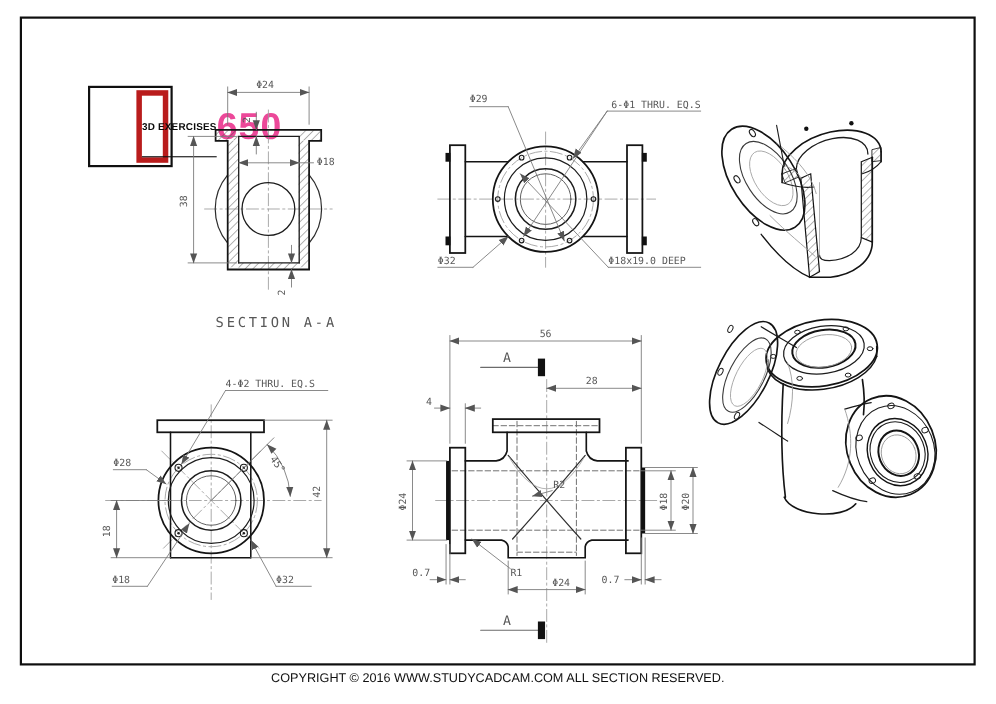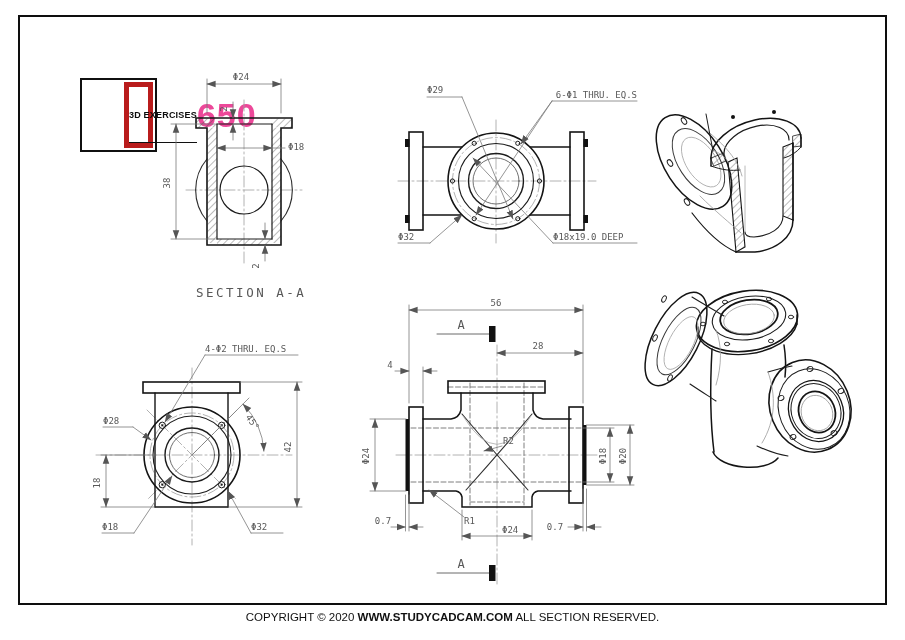--- a/index.html
+++ b/index.html
@@ -7,21 +7,21 @@
         font-family:"Liberation Sans",sans-serif;}
   .frame{position:absolute;left:18px;top:15px;width:865px;height:586px;border:2px solid #0e0e0e;}
   .badge{position:absolute;left:80px;top:78px;width:77px;height:74px;border:2px solid #101010;background:#fff;box-sizing:border-box;}
   .badge-inner{position:absolute;left:2px;top:2px;right:2px;bottom:2px;border:5px solid #b91c1c;display:flex;flex-direction:row;margin-left:40px;}
   .badge-title{flex:0 0 18px;border-bottom:1px solid #101010;display:flex;align-items:center;justify-content:center;
                font-size:9px;font-weight:bold;letter-spacing:.2px;color:#0c0c0c;white-space:nowrap;}
   .badge-number{flex:1;display:flex;align-items:center;justify-content:center;
                 font-size:34px;font-weight:bold;color:#ec4899;letter-spacing:1px;}
   .drawing{position:absolute;left:0;top:0;}
   .footer{position:absolute;left:0;top:611px;width:905px;text-align:center;font-size:11.5px;color:#111;}
-  .footer b{font-weight:bold;}
+  .footer b{font-weight:normal;}
   svg text{font-family:"DejaVu Sans Mono","Liberation Sans",monospace;fill:#585858;}
 </style>
 </head>
 <body>
 
 <div class="page">
   <div class="frame"></div>
 
   <div class="badge">
     <div class="badge-inner">
@@ -394,14 +394,14 @@
         <ellipse cx="781" cy="398" rx="3" ry="2.4" transform="rotate(-22 781 398)"></ellipse>
         <ellipse cx="793" cy="437" rx="3" ry="2.4" transform="rotate(-22 793 437)"></ellipse>
         <ellipse cx="834" cy="433" rx="3" ry="2.4" transform="rotate(-22 834 433)"></ellipse>
       </g>
       <path d="M768,372 C778,369 786,367 792,366" stroke="#1c1c1c" stroke-width="1.1"></path>
       <path d="M757,446 C770,452 780,455 788,456" stroke="#1c1c1c" stroke-width="1.1"></path>
       <path d="M768,372 C776,395 776,420 762,443" stroke="#9a9a9a" stroke-width="0.8"></path>
     </g>
   </svg>
 
-  <div class="footer"><span>COPYRIGHT © 2020 </span><b>WWW.STUDYCADCAM.COM</b><span> ALL SECTION RESERVED.</span></div>
+  <div class="footer"><span>COPYRIGHT © 2016 </span><b>WWW.STUDYCADCAM.COM</b><span> ALL SECTION RESERVED.</span></div>
 </div>
 
 </body></html>

